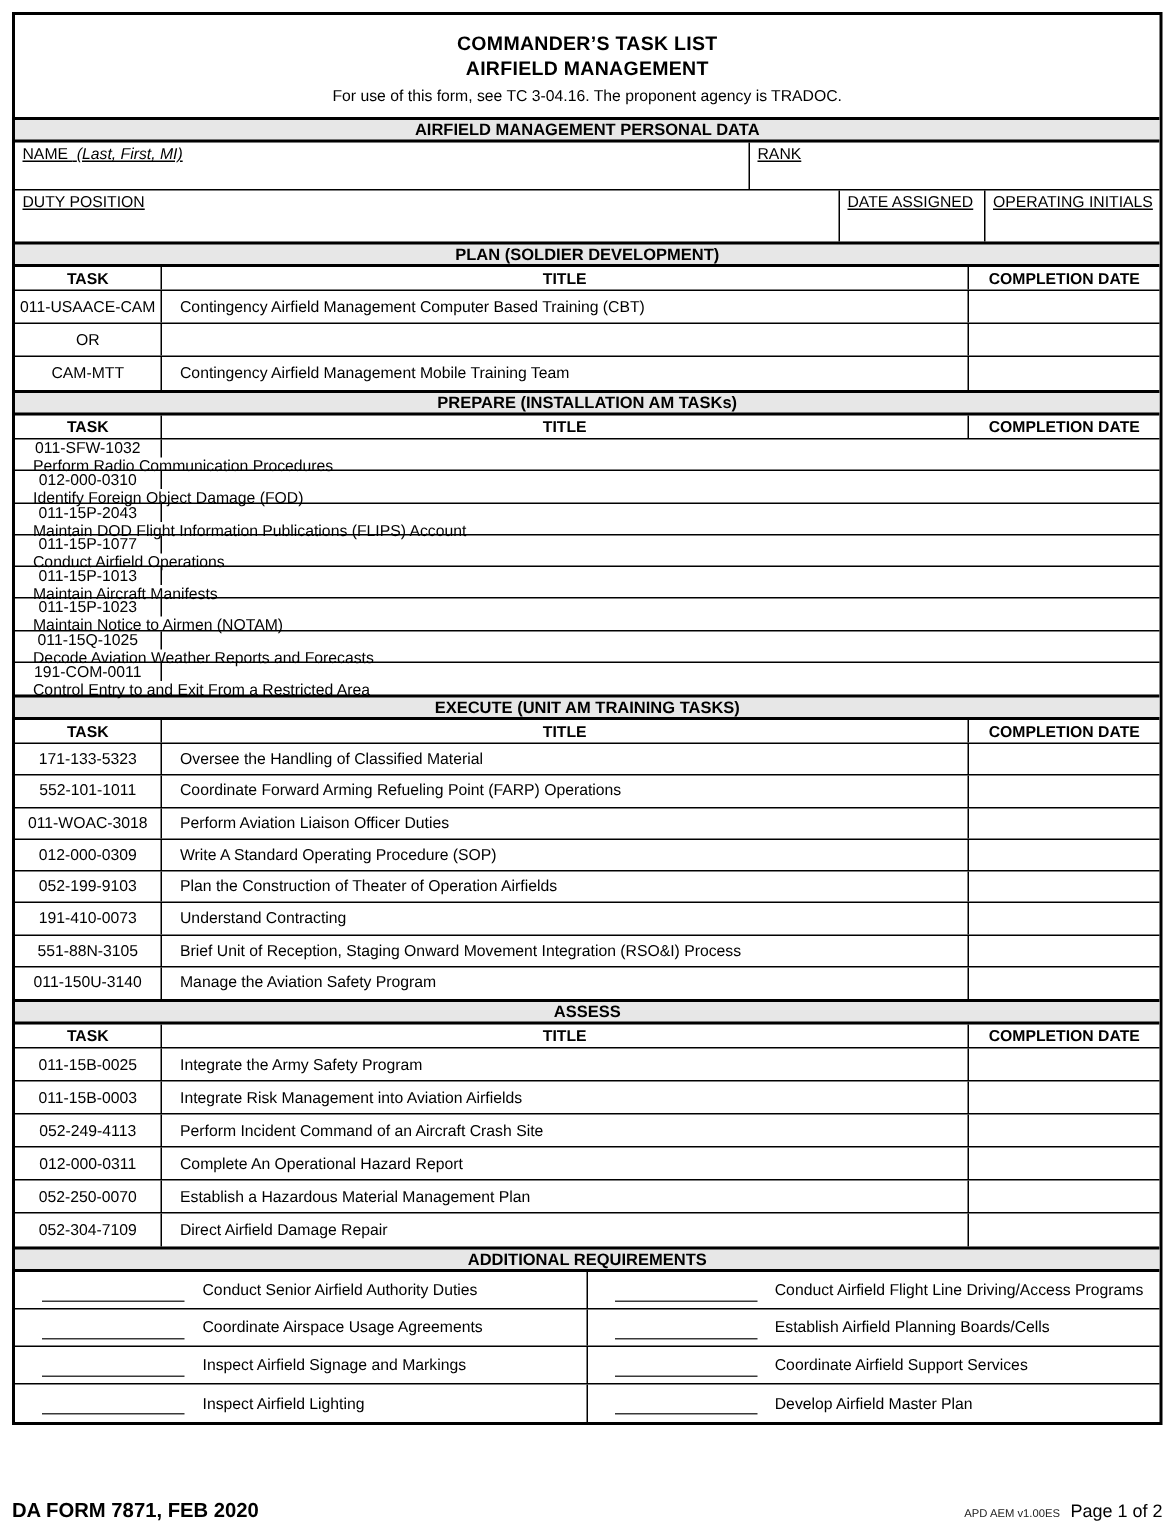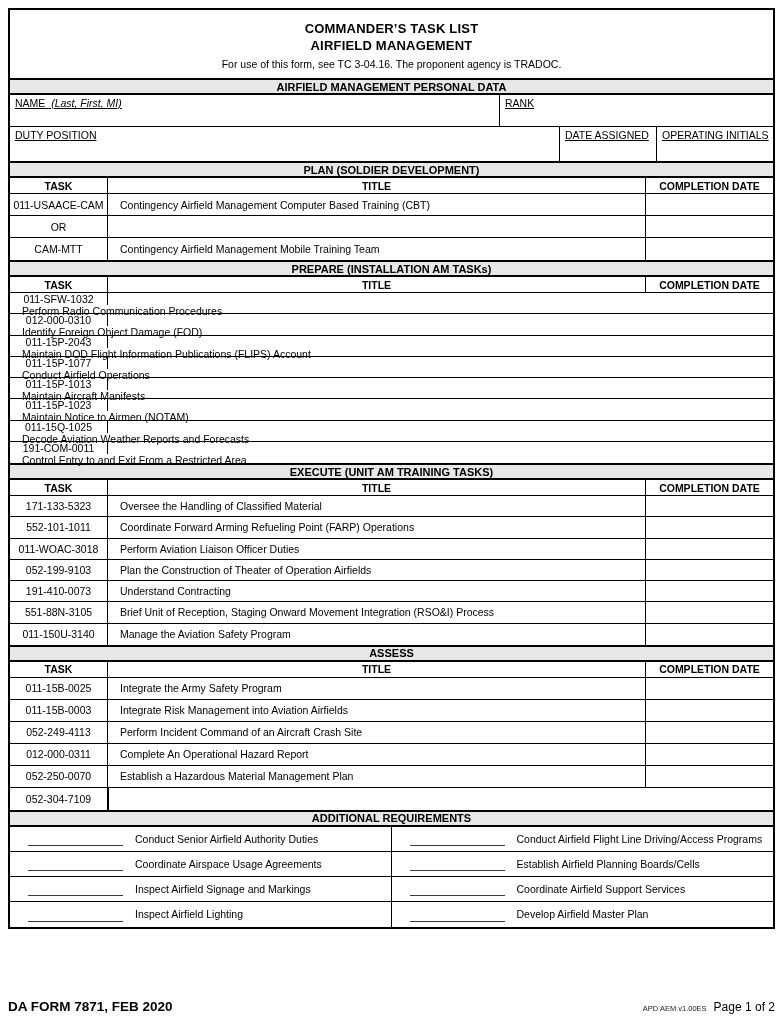--- a/index.html
+++ b/index.html
@@ -208,20 +208,25 @@
             <div class="c-task">552-101-1011</div>
             <div class="c-title">Coordinate Forward Arming Refueling Point (FARP) Operations</div>
             <div class="c-date"></div>
           </div>
           <div class="trow">
             <div class="c-task">011-WOAC-3018</div>
             <div class="c-title">Perform Aviation Liaison Officer Duties</div>
             <div class="c-date"></div>
           </div>
           <div class="trow">
+            <div class="c-task">012-000-0309</div>
+            <div class="c-title">Write A Standard Operating Procedure (SOP)</div>
+            <div class="c-date"></div>
+          </div>
+          <div class="trow">
             <div class="c-task">052-199-9103</div>
             <div class="c-title">Plan the Construction of Theater of Operation Airfields</div>
             <div class="c-date"></div>
           </div>
           <div class="trow">
             <div class="c-task">191-410-0073</div>
             <div class="c-title">Understand Contracting</div>
             <div class="c-date"></div>
           </div>
           <div class="trow">
@@ -264,20 +269,21 @@
             <div class="c-title">Complete An Operational Hazard Report</div>
             <div class="c-date"></div>
           </div>
           <div class="trow">
             <div class="c-task">052-250-0070</div>
             <div class="c-title">Establish a Hazardous Material Management Plan</div>
             <div class="c-date"></div>
           </div>
           <div class="trow">
             <div class="c-task">052-304-7109</div>
+            <div class="c-title">Direct Airfield Damage Repair</div>
             <div class="c-date"></div>
           </div>
         </div>
       </div>
     </div>
 
   <div class="bar" style="background: rgb(231, 231, 231);">ADDITIONAL REQUIREMENTS</div>
   <div id="addl">
       <div class="addl-row">
         <div class="addl-cell addl-left">

